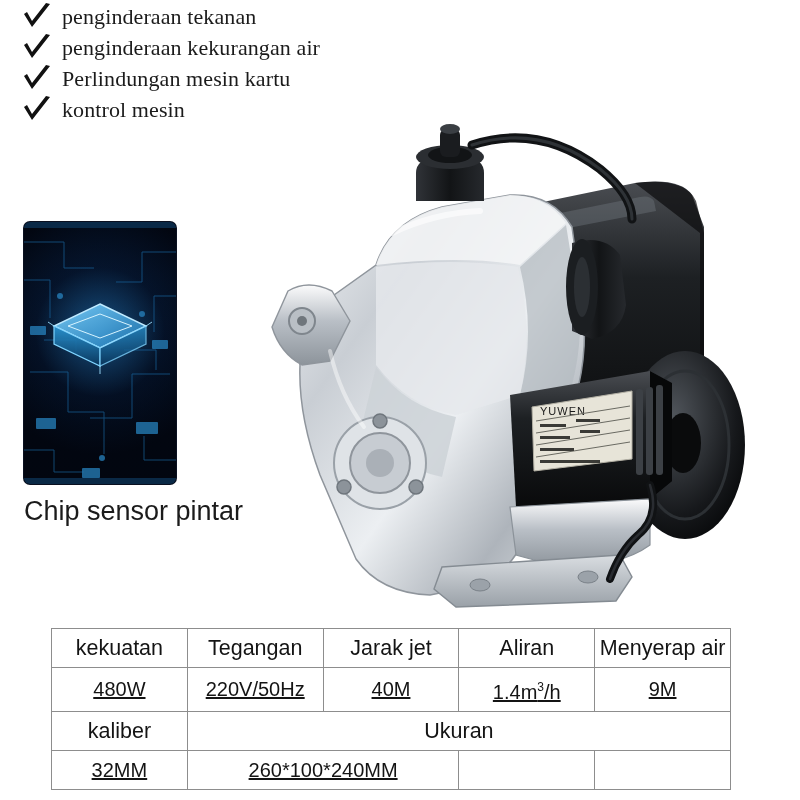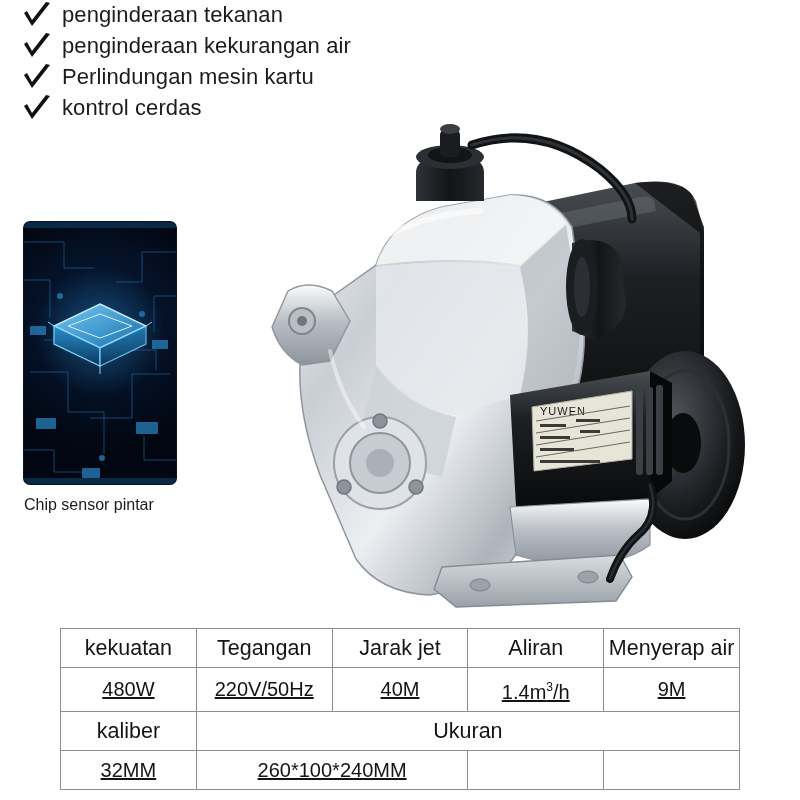--- a/index.html
+++ b/index.html
@@ -15,23 +15,24 @@
 
   
   .features {
     position: absolute;
     top: 2px;
     left: 22px;
     width: 420px;
   }
   .feature-row {
     display: flex;
-    align-items: flex-start;
+    align-items: center;
     height: 30px;
     margin-bottom: 1px;
+    font-family: Liberation Serif, serif;
   }
   .check {
     width: 30px;
     height: 28px;
     flex: 0 0 30px;
     position: relative;
     margin-right: 10px;
   }
   .check svg { display: block; }
   .feature-label {
@@ -70,38 +71,38 @@
     left: 50%;
     top: 44%;
     transform: translate(-50%, -50%);
     width: 104px;
     height: 74px;
   }
   .chip-label {
     position: absolute;
     left: 24px;
     top: 496px;
-    font-size: 16px;
+    font-size: 27px;
     color: #1b1b1b;
   }
 
   
   .pump {
     position: absolute;
     left: 180px;
     top: 115px;
     width: 600px;
     height: 500px;
   }
   .pump svg { display: block; }
 
   
   .spec-table {
     position: absolute;
-    left: 60px;
+    left: 51px;
     top: 628px;
     width: 680px;
     border-collapse: collapse;
     table-layout: fixed;
   }
   .spec-table td {
     border: 1px solid #8d8d8d;
     text-align: center;
     color: #141414;
     font-size: 21px;
@@ -143,21 +144,21 @@
         </svg>
     </span>
     <span class="feature-label">Perlindungan mesin kartu</span>
   </div>
   <div class="feature-row">
     <span class="check">
       <svg width="30" height="28" viewBox="0 0 30 28">
           <path d="M2 11 L10 24 L28 1 L24 0 L10 18 L5 9 Z" fill="#111"></path>
         </svg>
     </span>
-    <span class="feature-label">kontrol cerdas</span>
+    <span class="feature-label">kontrol mesin</span>
   </div>
 </div>
 
 <div class="chip-card">
   <div class="chip-bg"></div>
   <svg class="circuit" viewBox="0 0 152 262">
     <g stroke="#1d6fa8" stroke-width="1" fill="none" opacity="0.75">
       <path d="M0 20 H40 V46 H70"></path>
       <path d="M0 58 H26 V96"></path>
       <path d="M152 30 H118 V60 H92"></path>

